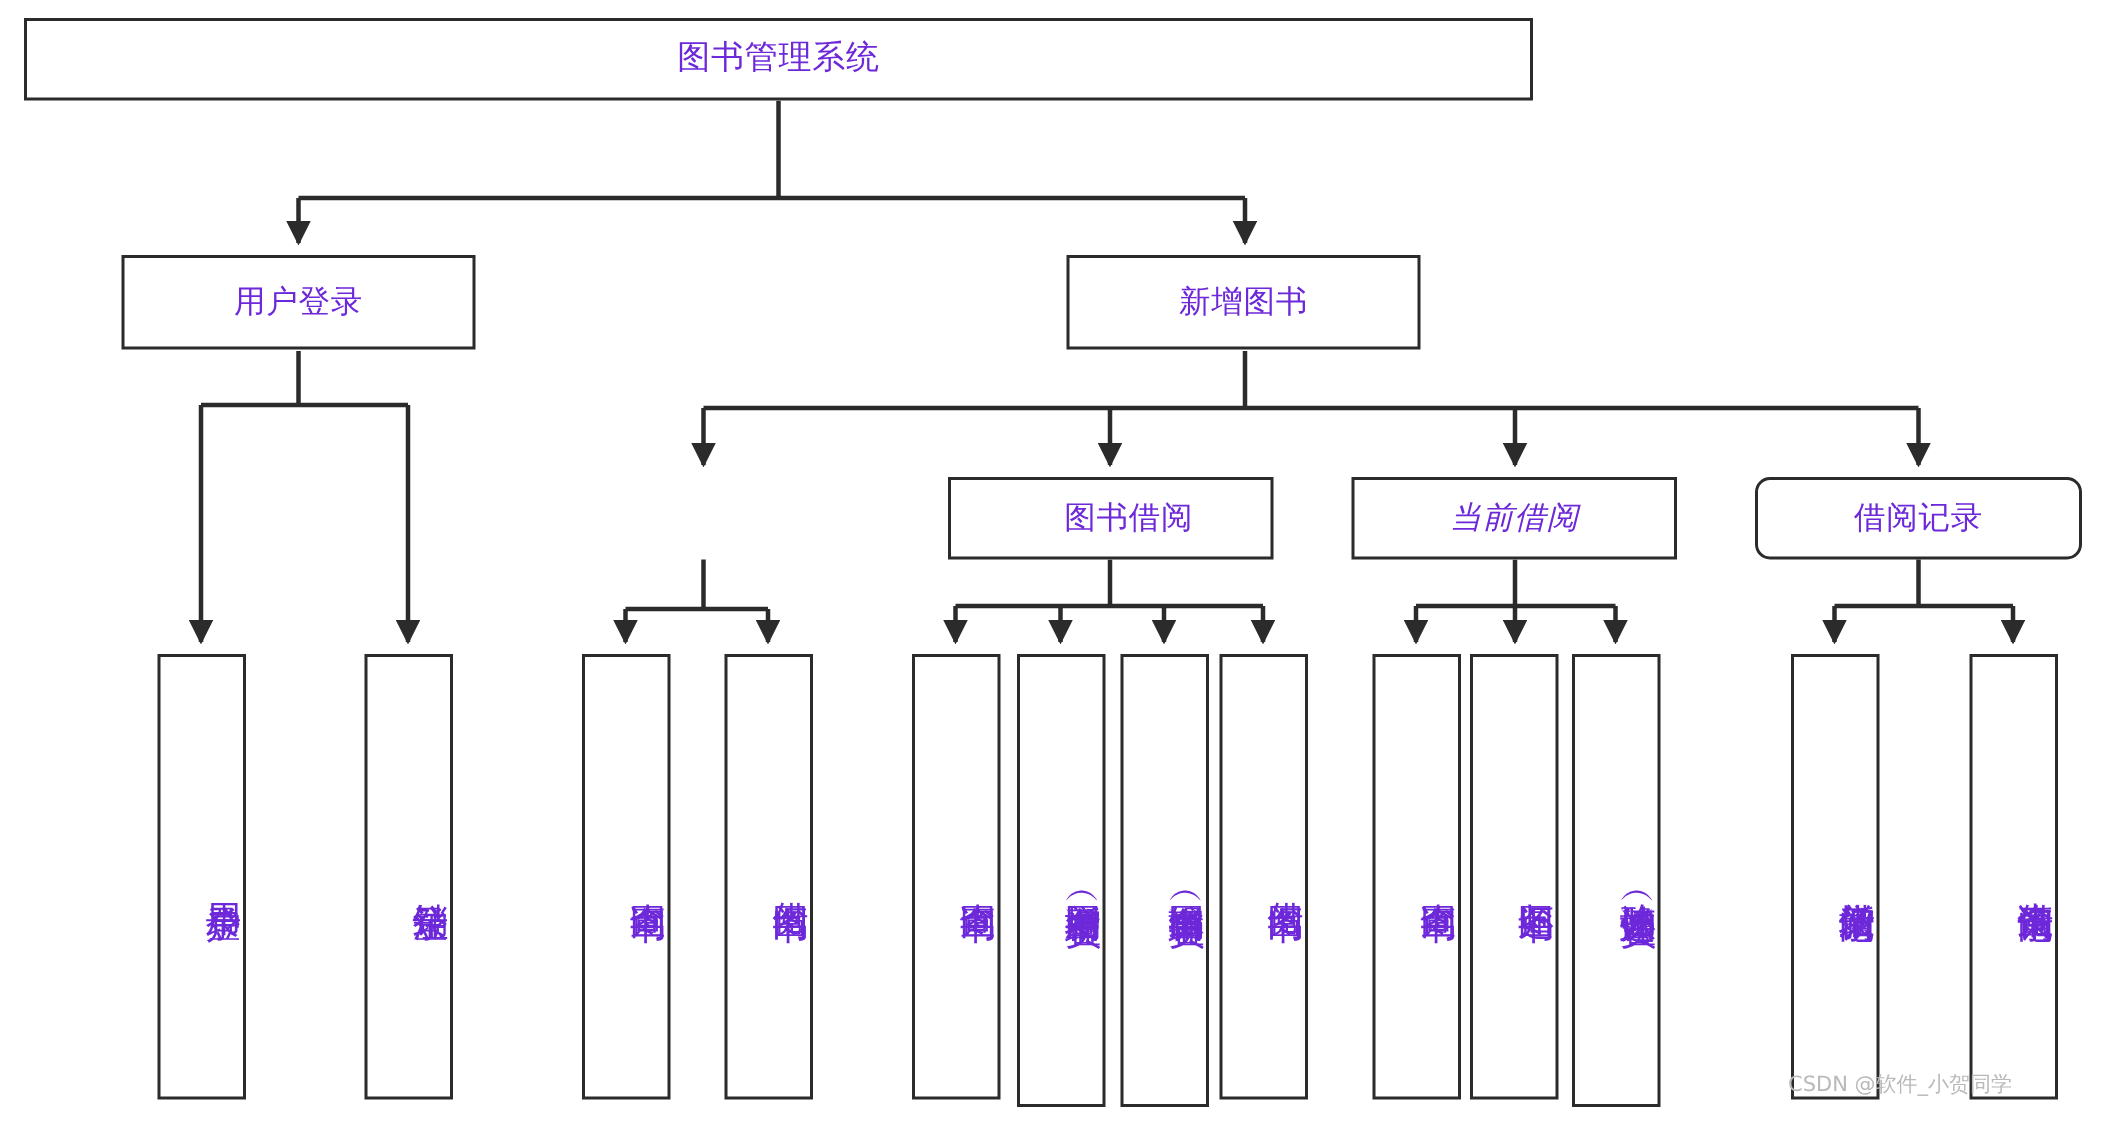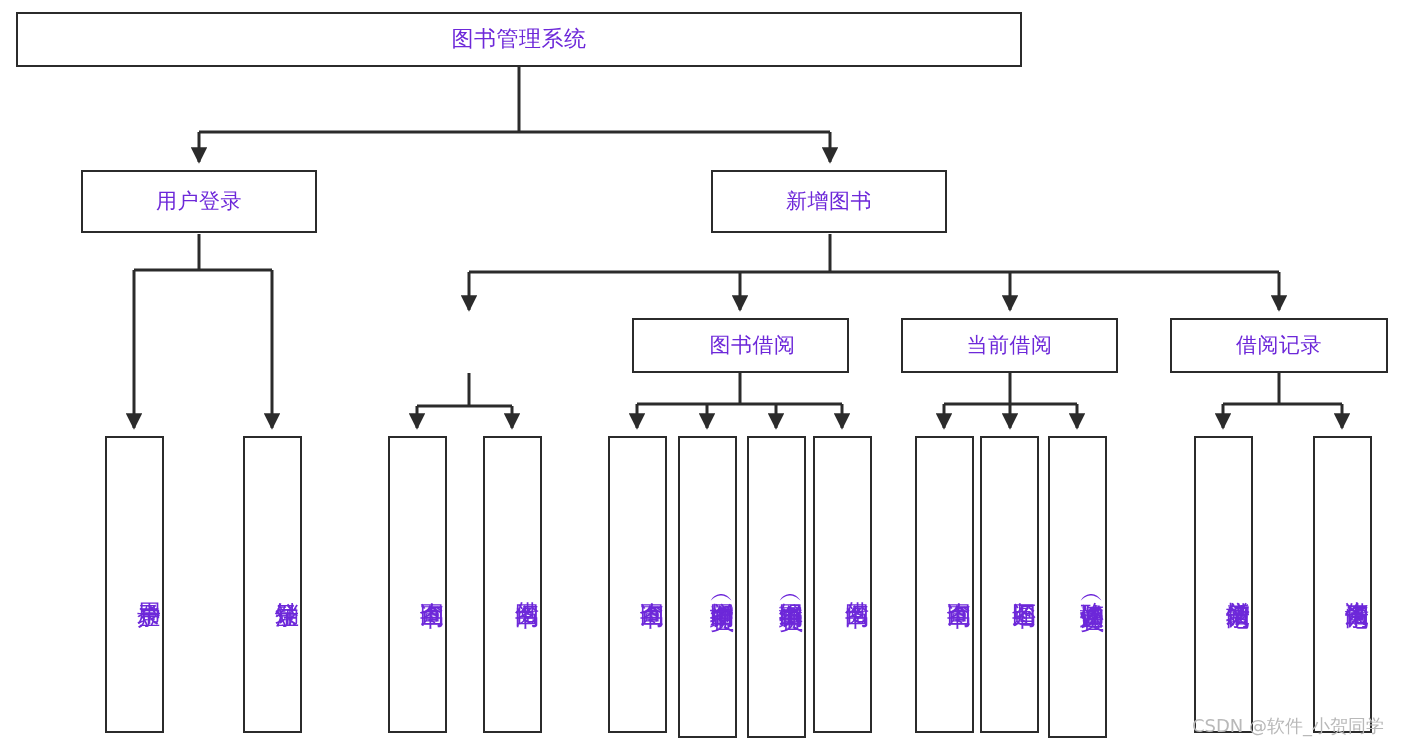--- a/index.html
+++ b/index.html
@@ -61,21 +61,21 @@
     left: 0;
     top: 0;
     width: 1405px;
     height: 747px;
     pointer-events: none;
   }
   .watermark {
     position: absolute;
     left: 1192px;
     top: 714px;
-    font-size: 18px;
+    font-size: 14px;
     color: #b9b9b9;
     white-space: nowrap;
     font-family: "DejaVu Sans", "Liberation Sans", sans-serif;
   }
 </style>
 </head>
 <body>
 
 <div id="canvas">
 
@@ -137,24 +137,24 @@
   <div class="node horiz" style="left:81px; top:170px; width:236px; height:63px;">
     <span>用户登录</span>
   </div>
   <div class="node horiz" style="left:711px; top:170px; width:236px; height:63px;">
     <span>新增图书</span>
   </div>
 
   <div class="node horiz" style="left:632px; top:318px; width:217px; height:55px;padding-left:24px;">
     <span>图书借阅</span>
   </div>
-  <div class="node horiz" style="left:901px; top:318px; width:217px; height:55px;">
+  <div class="node horiz" style="left:901px; top:318px; width:217px; height:55px;font-style:italic;">
     <span>当前借阅</span>
   </div>
-  <div class="node horiz" style="left:1170px; top:318px; width:218px; height:55px;">
+  <div class="node horiz" style="left:1170px; top:318px; width:218px; height:55px;border-radius:10px;">
     <span>借阅记录</span>
   </div>
 
   <div class="node vert" style="left:105px; top:436px; width:59px; height:297px;">
     <span class="vlabel">用户登录</span>
   </div>
   <div class="node vert" style="left:243px; top:436px; width:59px; height:297px;">
     <span class="vlabel">注销登录</span>
   </div>
 

